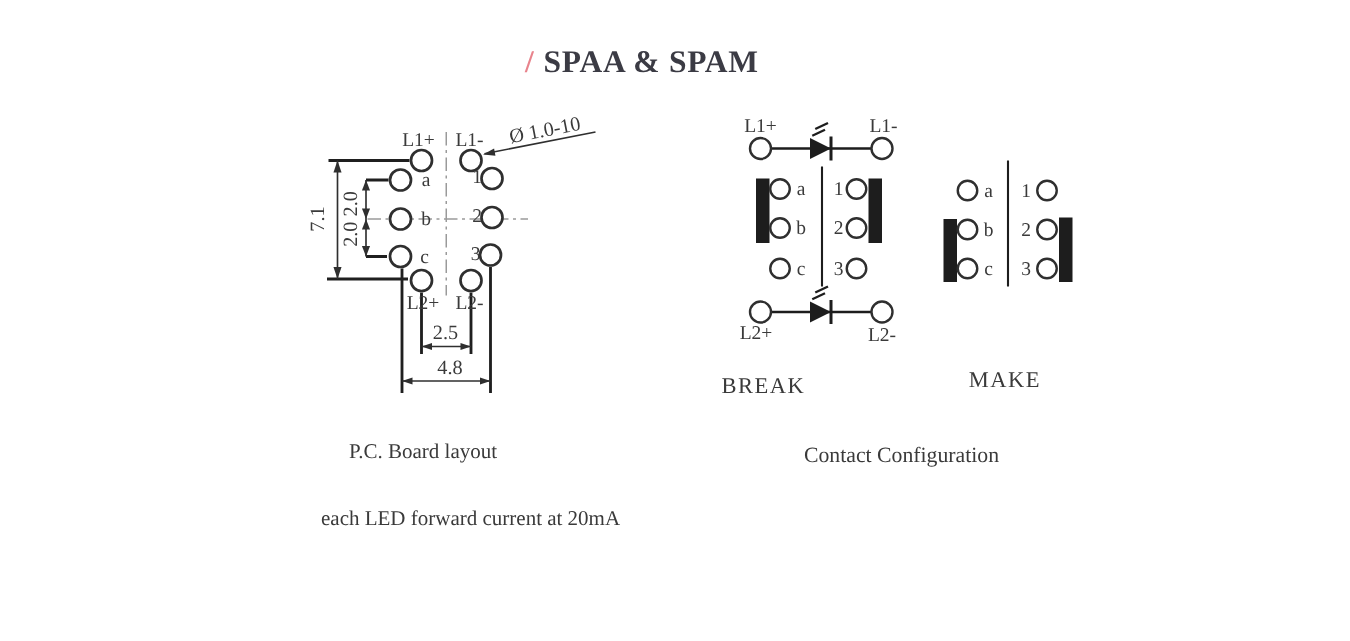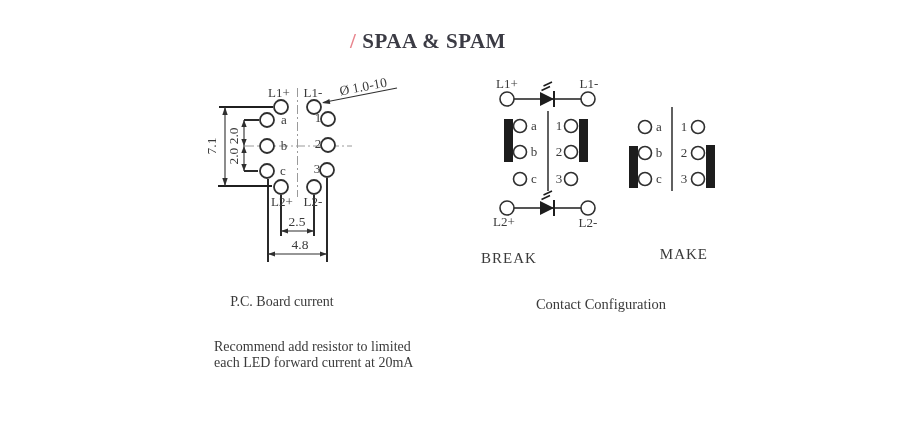--- a/index.html
+++ b/index.html
@@ -23,21 +23,21 @@
   .ext   { stroke:#1f1f1f; stroke-width:1.9; fill:none; }
   .cl    { stroke:#9a9a9a; stroke-width:1; fill:none; stroke-dasharray:9 3 2 3; }
   .arrow { fill:#2f2f2f; stroke:none; }
   .ink   { fill:#1d1d1d; stroke:none; }
   .lbl   { font-size:13px; }
   .lbl-s { font-size:13px; }
   .dimtxt{ font-size:13.5px; }
 
   
   .break-label   { left:481px; top:250px; width:120px; font-size:15px; letter-spacing:1px; }
-  .make-label    { left:588px; top:246px; width:120px; text-align:right; font-size:15px; letter-spacing:1px; }
+  .make-label    { left:610px; top:246px; width:120px; text-align:center; font-size:15px; letter-spacing:1px; }
   .pcb-caption   { left:182px; top:294px; width:200px; text-align:center; font-size:14px; }
   .contact-caption{ left:501px; top:296px; width:200px; text-align:center; font-size:14.5px; }
   .note          { left:214px; top:339px; font-size:14px; line-height:15.5px; }
 </style>
 </head>
 <body>
 
 <div class="abs page-title">
   <span class="slash">/</span><span>SPAA &amp; SPAM</span>
 </div>
@@ -182,19 +182,18 @@
     <text class="lbl-s" x="659" y="157" text-anchor="middle">b</text>
     <text class="lbl-s" x="659" y="183" text-anchor="middle">c</text>
     <text class="lbl-s" x="684" y="131" text-anchor="middle">1</text>
     <text class="lbl-s" x="684" y="157" text-anchor="middle">2</text>
     <text class="lbl-s" x="684" y="183" text-anchor="middle">3</text>
   </g>
 </svg>
 
 <div class="abs break-label">BREAK</div>
 <div class="abs make-label">MAKE</div>
-<div class="abs pcb-caption">P.C. Board current</div>
+<div class="abs pcb-caption">P.C. Board layout</div>
 <div class="abs contact-caption">Contact Configuration</div>
 
 <div class="abs note">
-  <div>Recommend add resistor to limited</div>
   <div>each LED forward current at 20mA</div>
 </div>
 
 </body></html>

